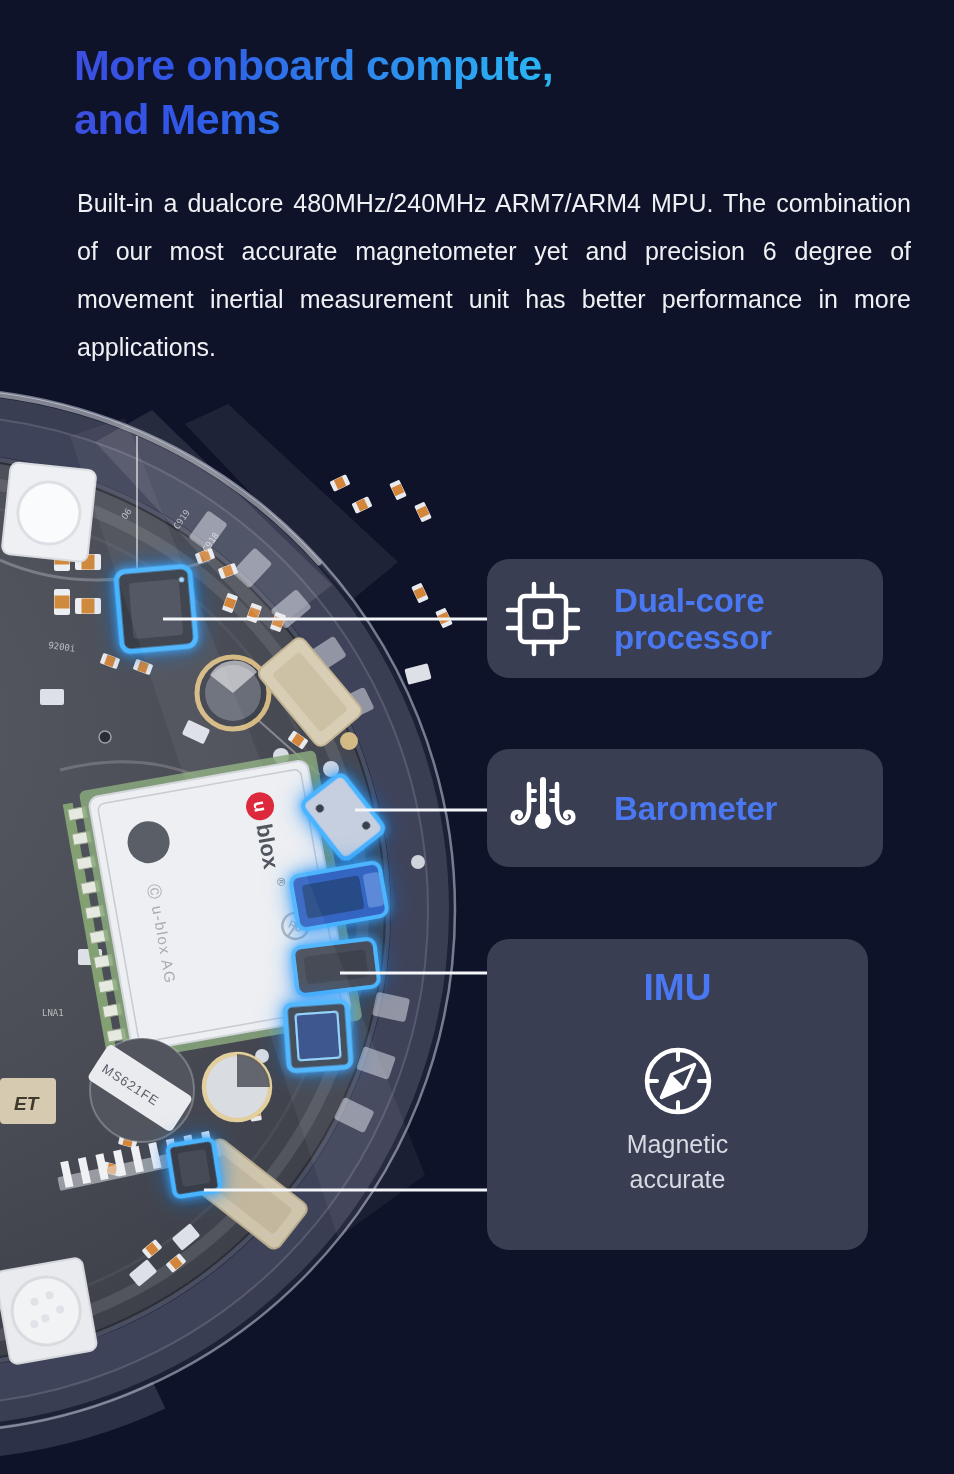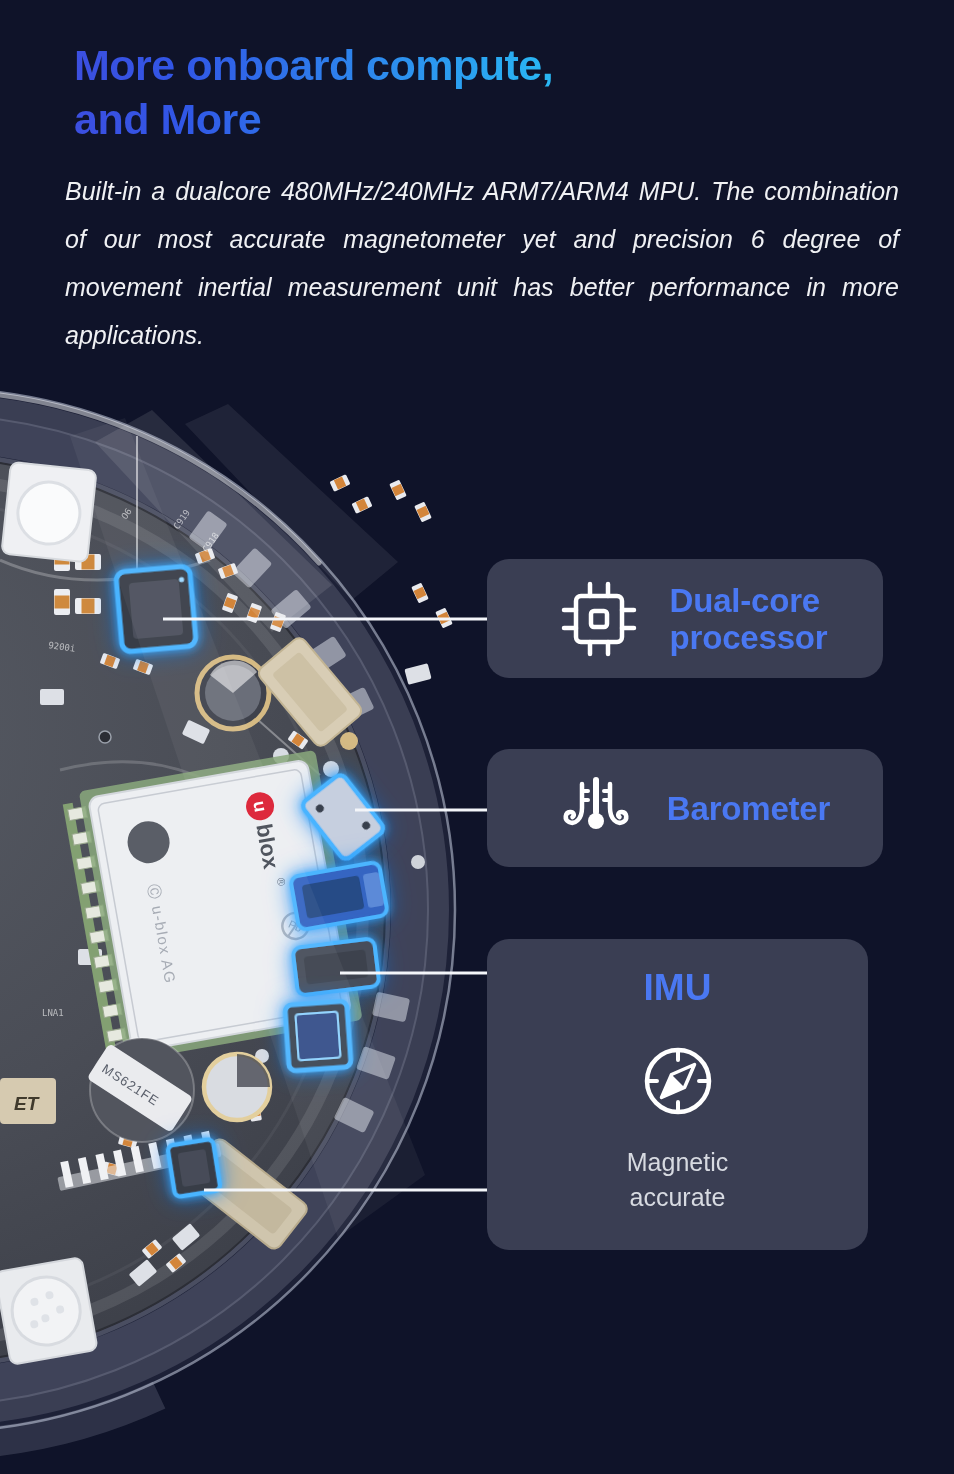--- a/index.html
+++ b/index.html
@@ -11,55 +11,55 @@
   .hero-title{
     position:absolute;left:62px;top:26px;margin:12px;
     font-size:43px;font-weight:700;line-height:54px;letter-spacing:-0.5px;
     display:inline-block;
     background:linear-gradient(90deg,#3c4fe0 0%,#3156e6 22%,#29b8f4 100%);
     -webkit-background-clip:text;background-clip:text;
     -webkit-text-fill-color:transparent;color:transparent;
   }
   .hero-title span{display:block;}
   .hero-paragraph{
-    position:absolute;left:61px;top:163px;width:834px;margin:4px;
-    font-size:25px;line-height:48px;color:#f0f1f4;text-align:justify;font-style:italic;
+    position:absolute;left:61px;top:163px;width:834px;margin:16px;
+    font-size:25px;line-height:48px;color:#f0f1f4;text-align:justify;
   }
   
   .card{
     position:absolute;left:487px;background:#3a3e53;border-radius:22px;
     box-sizing:border-box;
   }
-  .card-row{display:flex;align-items:center;padding-left:17px;justify-content:center;}
+  .card-row{display:flex;align-items:center;padding-left:17px;}
   .card-icon{width:78px;height:78px;flex:0 0 78px;display:flex;align-items:center;justify-content:center;}
   .card-title{
     margin-left:32px;font-size:33px;font-weight:700;color:#4a78f2;line-height:37px;
     letter-spacing:-0.2px;
   }
   #card-dual{top:559px;width:396px;height:119px;}
   #card-baro{top:749px;width:396px;height:118px;}
   #card-imu{top:939px;width:381px;height:311px;display:flex;flex-direction:column;align-items:center;}
   .imu-title{margin-top:30px;font-size:37px;font-weight:700;color:#4a78f2;line-height:38px;}
   .imu-row{display:flex;width:100%;margin-top:34px;}
   .imu-item{flex:1 1 50%;display:flex;flex-direction:column;align-items:center;}
   .imu-icon{height:80px;display:flex;align-items:center;justify-content:center;}
-  .imu-label{margin-top:24px;font-size:25px;line-height:35px;color:#d7dae1;text-align:center;}
+  .imu-label{margin-top:6px;font-size:25px;line-height:35px;color:#d7dae1;text-align:center;}
   .icon-svg{display:block;}
   
   .pcb-scene{position:absolute;left:0;top:383px;}
   .silk{font-family:"DejaVu Sans Mono",monospace;fill:#ffffff;opacity:.6;}
 </style>
 </head>
 <body>
 
 <div class="stage">
 
   <h1 class="hero-title">
     <span>More onboard compute,</span>
-    <span>and More</span>
+    <span>and Mems</span>
   </h1>
 
   <p class="hero-paragraph">Built-in a dualcore 480MHz/240MHz ARM7/ARM4 MPU. The combination of our most accurate magnetometer yet and precision 6 degree of movement inertial measurement unit has better performance in more applications.</p>
 
   <svg class="pcb-scene" width="954" height="1091" viewBox="0 383 954 1091" aria-hidden="true">
     <defs>
       <radialGradient id="pcbShade" cx="38%" cy="30%" r="80%">
         <stop offset="0%" stop-color="#575b64"></stop>
         <stop offset="55%" stop-color="#4a4d56"></stop>
         <stop offset="100%" stop-color="#3b3e47"></stop>

